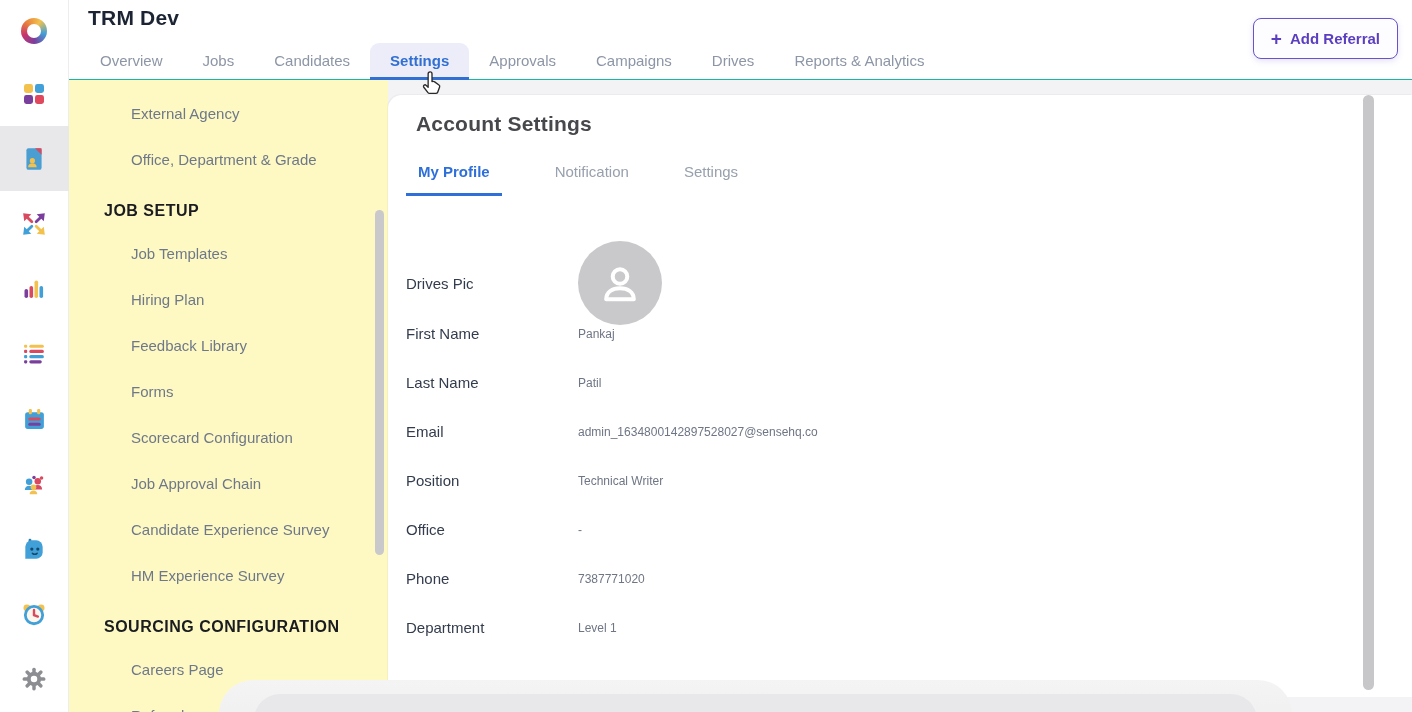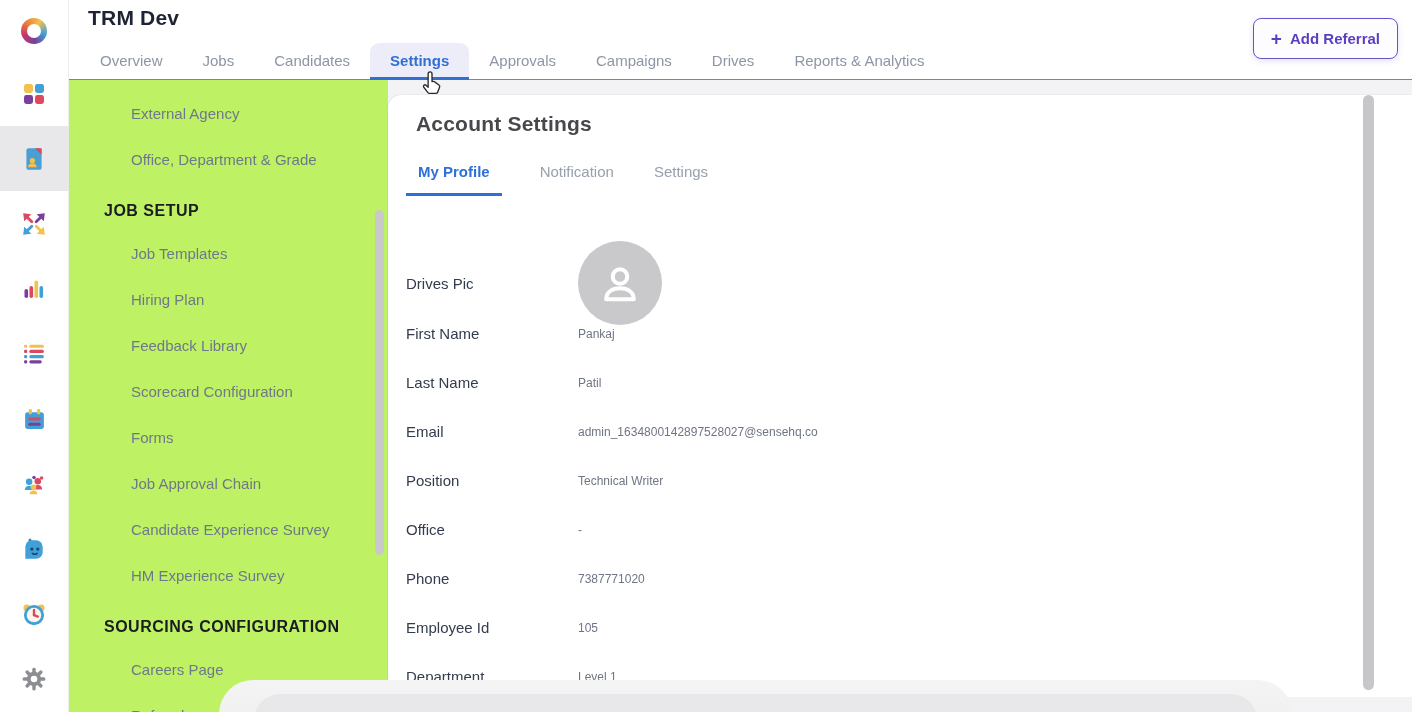--- a/index.html
+++ b/index.html
@@ -29,34 +29,34 @@
   .add-referral { position:absolute; right:14px; top:18px; height:41px; padding:0 17px;
                   background:#fdfdff; border:1.5px solid #6a52c8; border-radius:8px;
                   color:#5b3fc0; font-size:15px; font-weight:600; font-family:inherit;
                   display:flex; align-items:center; gap:8px; cursor:pointer;
                   box-shadow:0 2px 6px rgba(100,70,200,.16); }
   .add-referral .plus { font-size:19px; font-weight:600; line-height:1; }
 
   .workspace { flex:1; display:flex; position:relative; background:#f3f3f5; overflow:hidden; }
 
   
-  .subnav { width:319px; flex:none; background:#bef264; position:relative; padding-top:10px; overflow:hidden; }
+  .subnav { width:319px; flex:none; background:#fef9c3; position:relative; padding-top:10px; overflow:hidden; }
   .sn-item { height:46px; display:flex; align-items:center; padding-left:62px;
              font-size:15px; color:#6f7889; cursor:pointer; white-space:nowrap; }
   .sn-section { height:48px; display:flex; align-items:flex-end; padding:0 0 10px 35px;
                 font-size:16px; font-weight:700; color:#1a1c20; letter-spacing:.5px; }
   .sn-scrollbar { position:absolute; left:306px; top:130px; width:9px; height:345px;
                   background:#c9c9cb; border-radius:5px; }
 
   
   .card { flex:1; background:#fff; margin-top:15px; border-top-left-radius:14px;
           height:602px; padding:16px 40px 0 18px; position:relative;
           box-shadow:-1px -1px 0 rgba(0,0,0,.03); }
   .card-title { margin-left:10px; font-size:21px; font-weight:600; color:#46484c; line-height:26px; letter-spacing:.2px; }
-  .acct-tabs { display:flex; gap:36px; margin:26px 0 0 10px; }
+  .acct-tabs { display:flex; gap:51px; margin:26px 0 0 10px; }
   .atab { font-size:15px; color:#97a0ad; padding:0 2px 13px; cursor:pointer; }
   .atab.active { color:#2e6fd9; font-weight:600; border-bottom:3px solid #2e6fd9; padding:0 12px 13px; margin-left:-10px; }
 
   .rows { margin-top:61px; }
   .row { display:flex; align-items:center; height:49px; }
   .row.avatar-row { height:52px; position:relative; }
   .flabel { width:172px; flex:none; font-size:15px; color:#333c4d; }
   .fvalue { font-size:12px; color:#6e7584; }
   .avatar { position:absolute; left:172px; top:50%; transform:translateY(-50%);
             width:84px; height:84px; border-radius:50%; background:#c9c9cb;
@@ -221,22 +221,22 @@
 
     <div class="workspace">
 
       <nav class="subnav">
         <div class="sn-item">External Agency</div>
         <div class="sn-item">Office, Department &amp; Grade</div>
         <div class="sn-section">JOB SETUP</div>
         <div class="sn-item">Job Templates</div>
         <div class="sn-item">Hiring Plan</div>
         <div class="sn-item">Feedback Library</div>
+        <div class="sn-item">Forms</div>
         <div class="sn-item">Scorecard Configuration</div>
-        <div class="sn-item">Forms</div>
         <div class="sn-item">Job Approval Chain</div>
         <div class="sn-item">Candidate Experience Survey</div>
         <div class="sn-item">HM Experience Survey</div>
         <div class="sn-section">SOURCING CONFIGURATION</div>
         <div class="sn-item">Careers Page</div>
         <div class="sn-item">Referral</div>
         <div class="sn-scrollbar"></div>
       </nav>
 
       <main class="card">
@@ -276,24 +276,20 @@
           </div>
           <div class="row">
             <div class="flabel">Office</div>
             <div class="fvalue">-</div>
           </div>
           <div class="row">
             <div class="flabel">Phone</div>
             <div class="fvalue">7387771020</div>
           </div>
           <div class="row">
-            <div class="flabel">Employee Id</div>
-            <div class="fvalue">105</div>
-          </div>
-          <div class="row">
             <div class="flabel">Department</div>
             <div class="fvalue">Level 1</div>
           </div>
         </div>
       </main>
 
       <div class="card-scrollbar"></div>
       <div class="bshadow1"></div>
       <div class="bshadow2"></div>
     </div>

